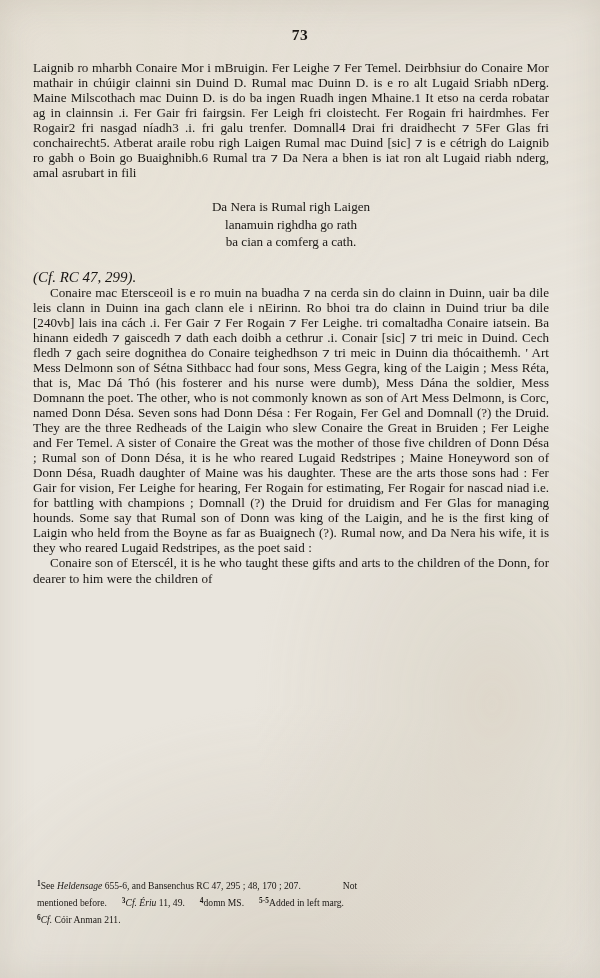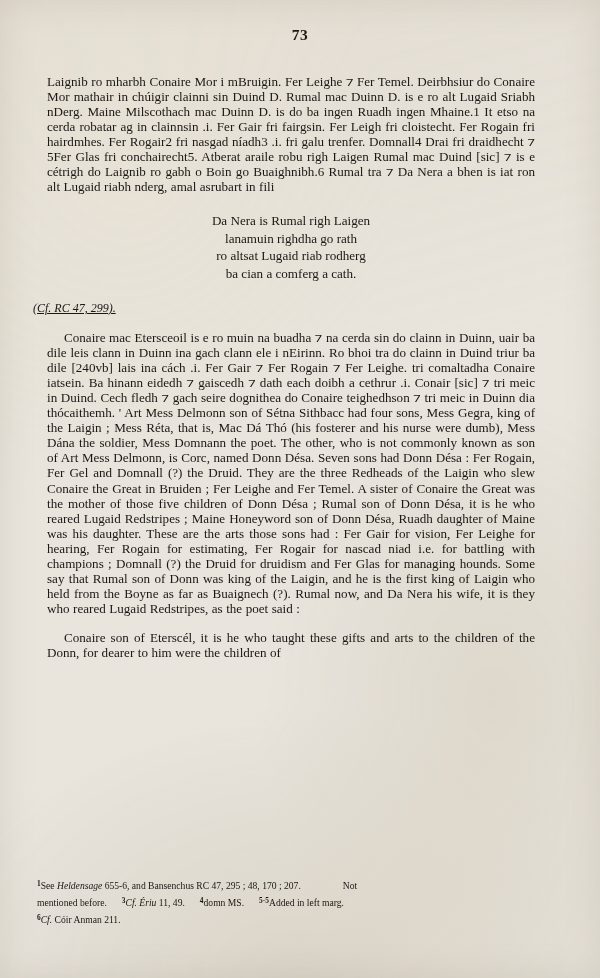--- a/index.html
+++ b/index.html
@@ -54,21 +54,21 @@
   }
 
   .textblock {
     position: absolute;
     left: 33px;
     right: 51px;
     top: 60px;
   }
 
   p.body {
-    margin: 14px;
+    margin: 0;
     font-size: 13.1px;
     line-height: 15.05px;
     text-align: justify;
     text-align-last: left;
     -webkit-hyphens: none;
     hyphens: none;
     word-spacing: 0.2px;
   }
   p.body.indent {
     text-indent: 17px;
@@ -79,23 +79,22 @@
     text-align: center;
     font-size: 13.1px;
     line-height: 17.4px;
   }
   .verse div {
     white-space: pre;
   }
 
   .cf-line {
     margin: 19px 0 0 0;
-    font-size: 12px;
+    font-size: 15px;
     line-height: 15.05px;
-    text-decoration: underline;
   }
 
   .footnotes {
     position: absolute;
     left: 33px;
     right: 51px;
     top: 874px;
     font-size: 9.6px;
     line-height: 11.4px;
     text-align: justify;
@@ -144,21 +143,20 @@
       <span>Rogair2 fri nasgad níadh3 .i. fri galu trenfer.   Domnall4 Drai fri</span>
       <span>draidhecht ⁊ 5Fer Glas fri conchairecht5.  Atberat araile robu</span>
       <span>righ Laigen Rumal mac Duind [sic] ⁊ is e cétrigh do Laignib ro</span>
       <span>gabh o Boin go Buaighnibh.6  Rumal tra ⁊ Da Nera a bhen is iat</span>
       <span>ron alt Lugaid riabh nderg, amal asrubart in fili</span>
     </p>
 
     <div class="verse">
       <div>Da Nera is Rumal righ Laigen</div>
       <div>lanamuin righdha go rath</div>
-      <div>ro altsat Lugaid riab rodherg</div>
       <div>ba cian a comferg a cath.</div>
     </div>
 
     <p class="cf-line">
       <i>(Cf. RC 47, 299).</i>
     </p>
 
     <p class="body indent">
       <span>Conaire mac Etersceoil is e ro muin na buadha ⁊ na cerda sin do</span>
       <span>clainn in Duinn, uair ba dile leis clann in Duinn ina gach clann ele</span>

